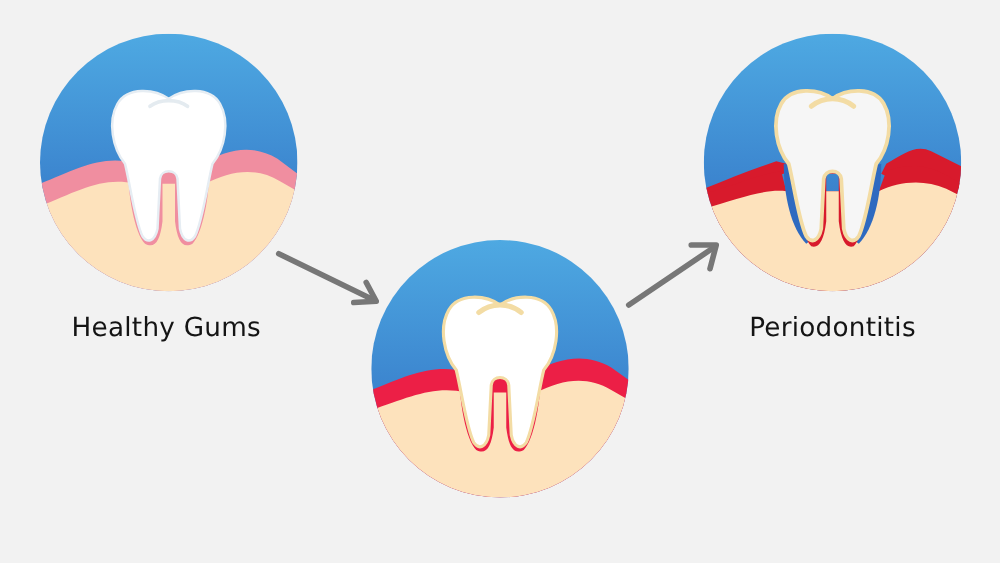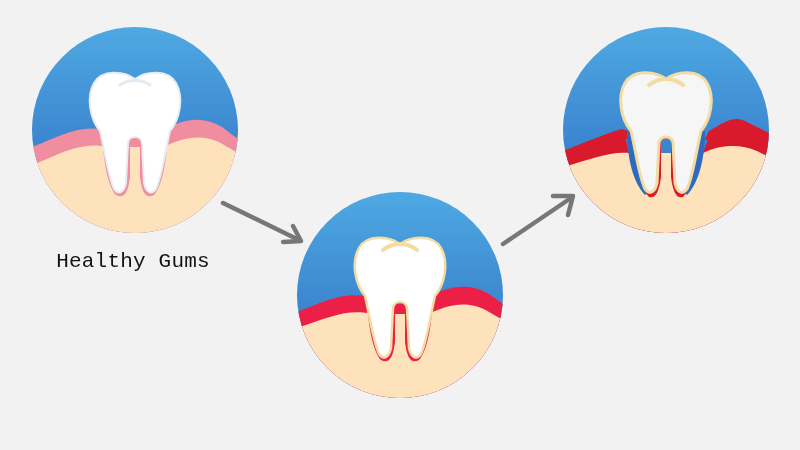--- a/index.html
+++ b/index.html
@@ -1,17 +1,17 @@
 <!DOCTYPE html>
 <html><head>
 <meta charset="utf-8">
 <style>
   html, body { margin:0; padding:0; }
   body { width:800px; height:450px; background:#f2f2f2; position:relative; overflow:hidden; font-family:"DejaVu Sans", sans-serif; }
-  .stage { position:absolute; left:0; top:0; width:800px; height:326px;font-family:Liberation Mono, monospace; }
+  .stage { position:absolute; left:0; top:0; width:800px; height:326px; }
   .circle { position:absolute; width:206px; height:206px; }
   .label { position:absolute; font-size:21px; color:#141414; font-weight:500; white-space:nowrap; text-align:center; width:240px; letter-spacing:0.2px; }
   svg { display:block; }
 </style>
 </head>
 <body>
 
 <div class="stage">
 
   <div class="circle" style="left:32px; top:27px;">
@@ -85,20 +85,21 @@
         <path d="M64 104 C64 130 70 156 82 168 L92 160 L92 112 Z" fill="#2e6ac0"></path>
         <path d="M142 104 C142 130 136 156 124 168 L114 160 L114 112 Z" fill="#2e6ac0"></path>
 
         <path d="M78 140 C78 156 82 166 86 170 C92 172 96 166 98 150 L98 112 L108 112 L108 150 C110 166 114 172 120 170 C124 166 128 156 128 140 L122 140 C120 156 116 164 112 158 L110 116 C109 106 97 106 96 116 L94 158 C90 164 86 156 84 140 Z" fill="#d81a2c"></path>
 
         <path d="M103 52 C92 44 70 42 62 56 C54 70 58 92 68 104 C72 120 76 150 82 162 C86 168 92 166 94 156 L96 116 C97 108 109 108 110 116 L112 156 C114 166 120 168 124 162 C130 150 134 120 138 104 C148 92 152 70 144 56 C136 42 114 44 103 52 Z" fill="#f6f6f6" stroke="#f3dca4" stroke-width="3"></path>
         <path d="M86 58 C96 50 110 50 120 58" stroke="#f3dca4" stroke-width="4" fill="none" stroke-linecap="round"></path>
       </g>
     </svg>
   </div>
+  <div class="label" style="left:546px; top:250px;">Periodontitis</div>
 
   <svg style="position:absolute; left:215px; top:195px;" width="95" height="55" viewBox="0 0 95 55">
     <line x1="8" y1="8" x2="84" y2="45" stroke="#777" stroke-width="4.5" stroke-linecap="round"></line>
     <polyline points="68,47 86,46 78,31" stroke="#777" stroke-width="4.5" fill="none" stroke-linecap="round" stroke-linejoin="round"></polyline>
   </svg>
 
   <svg style="position:absolute; left:495px; top:188px;" width="85" height="65" viewBox="0 0 85 65">
     <line x1="8" y1="56" x2="76" y2="10" stroke="#777" stroke-width="4.5" stroke-linecap="round"></line>
     <polyline points="58,8 78,8 73,27" stroke="#777" stroke-width="4.5" fill="none" stroke-linecap="round" stroke-linejoin="round"></polyline>
   </svg>

